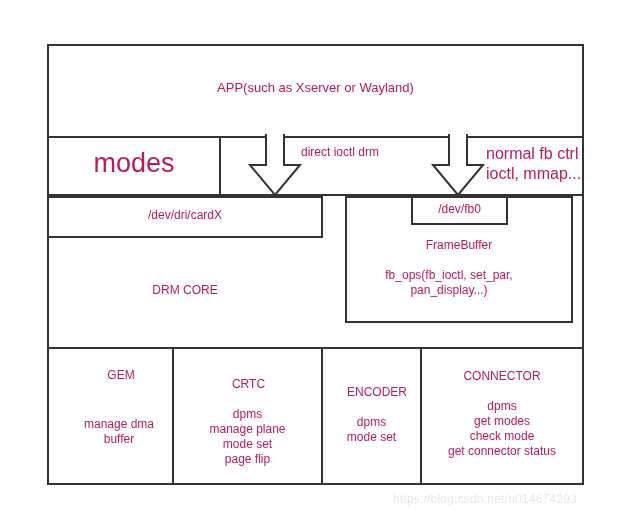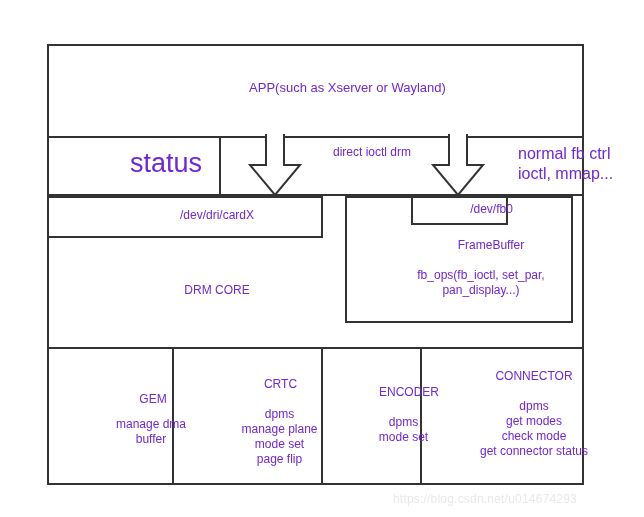--- a/index.html
+++ b/index.html
@@ -26,22 +26,21 @@
     box-sizing: border-box;
     border: 2px solid #333333;
     background: transparent;
   }
   .lbl {
     position: absolute;
     box-sizing: border-box;
     text-align: center;
     line-height: 1.25;
     white-space: pre-line;
-    color: #6d28d9;
-    margin-left: 32px;
+    color: #be185d;
   }
   
   #outer-frame {
     left: 47px; top: 44px;
     width: 537px; height: 441px;
   }
   
   #app-row-divider {
     position: absolute;
     left: 47px; top: 136px;
@@ -143,21 +142,21 @@
     top: 347px;
     background: #333333;
   }
   #divider-gem-crtc     { left: 172px; }
   #divider-crtc-encoder { left: 321px; }
   #divider-encoder-conn { left: 420px; }
 
   .cell-title { font-size: 12px; }
   .cell-body  { font-size: 12px; }
 
-  #gem-title      { left: 49px;  top: 392px; width: 144px; }
+  #gem-title      { left: 49px;  top: 368px; width: 144px; }
   #gem-body       { left: 49px;  top: 417px; width: 140px; }
   #crtc-title     { left: 174px; top: 377px; width: 149px; }
   #crtc-body      { left: 174px; top: 407px; width: 147px; }
   #encoder-title  { left: 323px; top: 385px; width: 108px;  }
   #encoder-body   { left: 323px; top: 415px; width: 97px;  }
   #connector-title{ left: 422px; top: 369px; width: 160px; }
   #connector-body { left: 422px; top: 399px; width: 160px; }
 
   
   #watermark {
@@ -173,21 +172,21 @@
 
 <div class="stage">
 
   <div class="bx" id="outer-frame"></div>
 
   <div id="app-row-divider"></div>
   <div class="lbl" id="app-label">APP(such as Xserver or Wayland)</div>
 
   <div id="libdrm-row-divider"></div>
   <div id="libdrm-cell-divider"></div>
-  <div class="lbl" id="libdrm-label">status</div>
+  <div class="lbl" id="libdrm-label">modes</div>
 
   <div class="arrow" id="arrow-direct-ioctl">
     <svg width="56" height="64" viewBox="0 0 56 64" xmlns="http://www.w3.org/2000/svg">
       <path d="M19,0 L19,31 L3,31 L28,61 L53,31 L37,31 L37,0" fill="#ffffff" stroke="#333333" stroke-width="2" stroke-linejoin="miter"></path>
     </svg>
   </div>
   <div class="lbl" id="label-direct-ioctl">direct ioctl drm</div>
 
   <div class="arrow" id="arrow-normal-fb">
     <svg width="56" height="64" viewBox="0 0 56 64" xmlns="http://www.w3.org/2000/svg">

